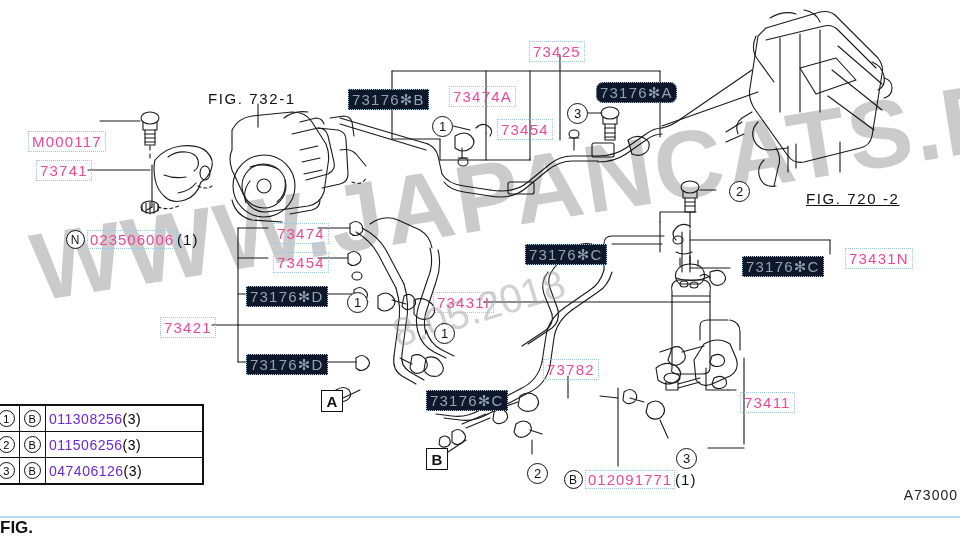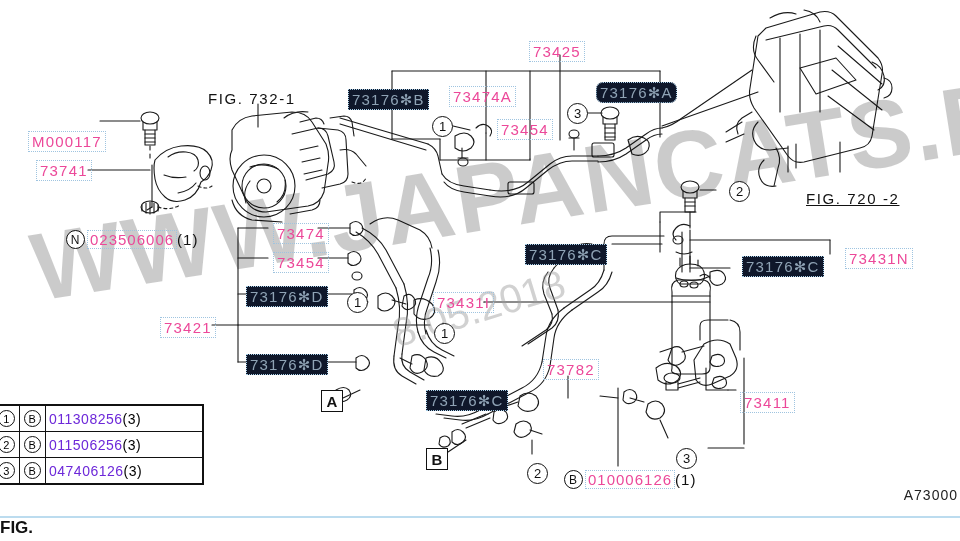--- a/index.html
+++ b/index.html
@@ -487,21 +487,21 @@
       <div class="callout" style="left: 676px; top: 448px;">3</div>
       <div class="boxmark" style="left: 321px; top: 390px;">A</div>
       <div class="boxmark" style="left: 426px; top: 448px;">B</div>
       <div class="hwcode" style="left: 66px; top: 230px;">
         <span class="ring">N</span>
         <span class="num">023506006</span>
         <span class="tail">(1)</span>
       </div>
       <div class="hwcode" style="left: 564px; top: 470px;">
         <span class="ring">B</span>
-        <span class="num">010006126</span>
+        <span class="num">012091771</span>
         <span class="tail">(1)</span>
       </div>
     </div>
 
   <div id="legend">
     <table>
         <tbody id="legend-body">
           <tr>
             <td class="c-idx"><span class="ringsm">1</span></td>
             <td class="c-ring"><span class="ringsm">B</span></td>

